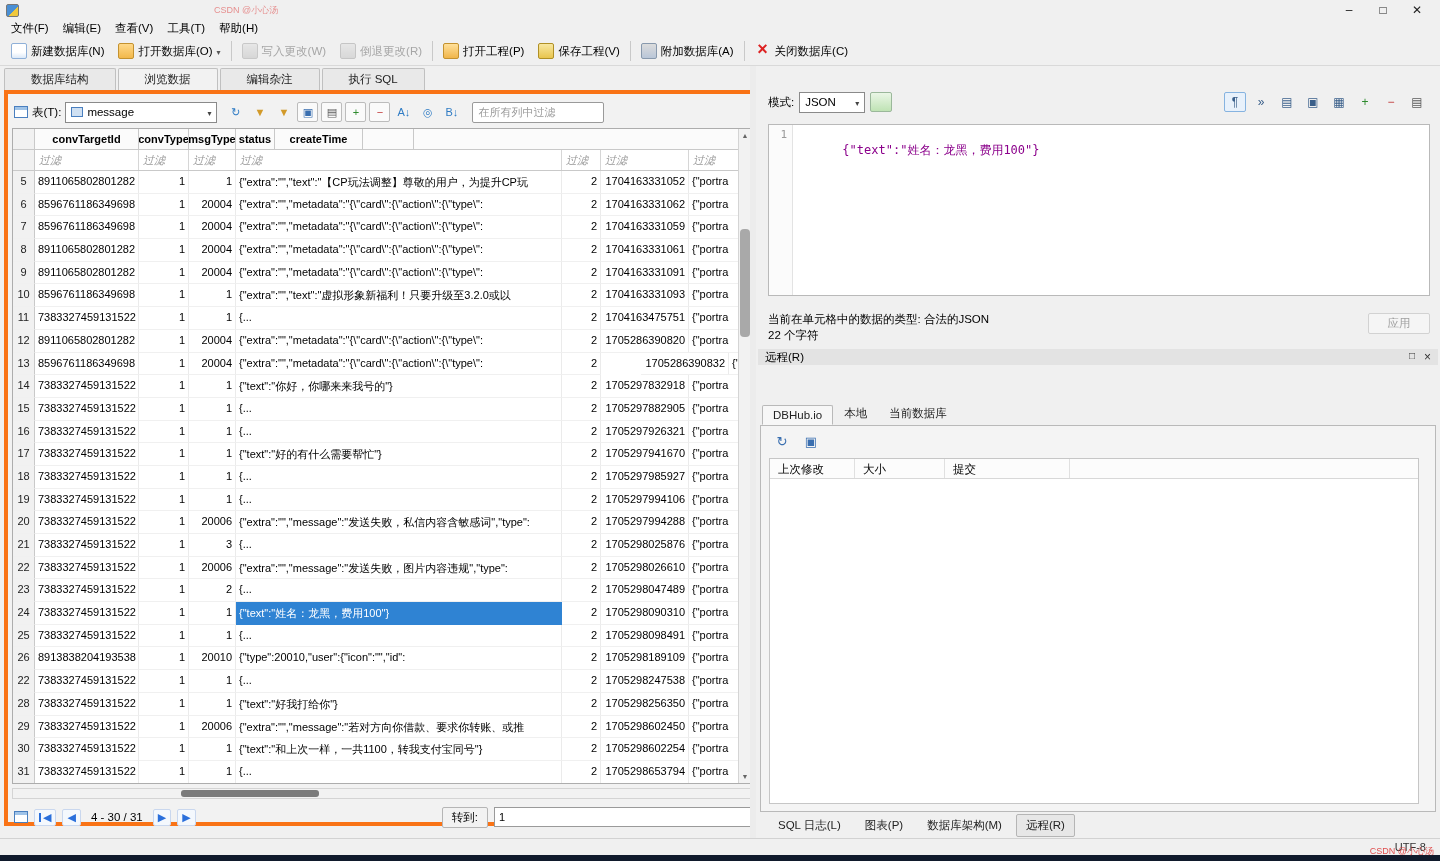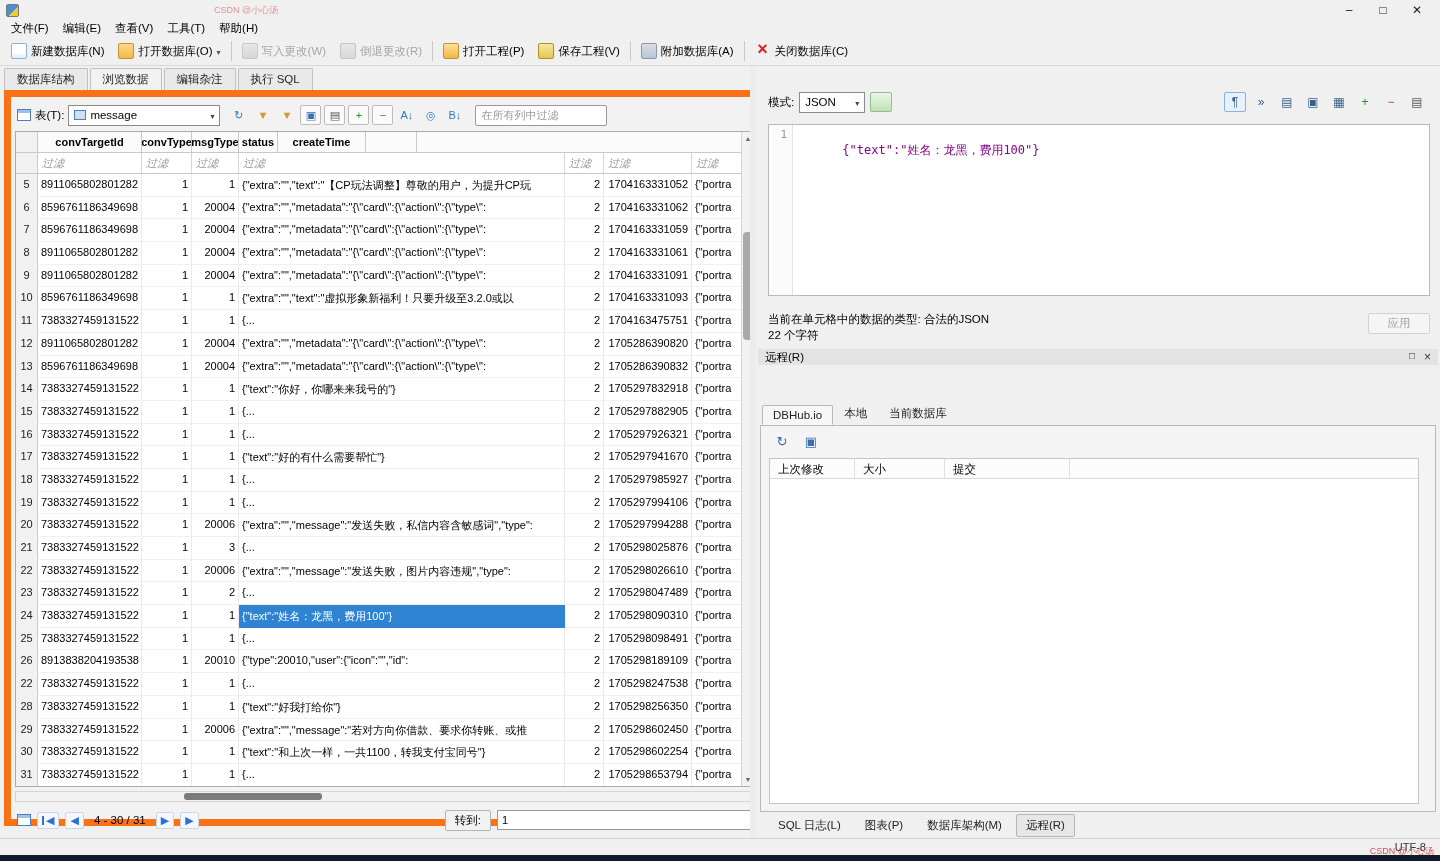--- a/index.html
+++ b/index.html
@@ -31,23 +31,23 @@
 [data-name="revert-changes-icon"]{background:linear-gradient(180deg,#f3d9b0,#e4b86a);border:1px solid #b98f3e;border-radius:2px}
 [data-name="open-project-icon"]{background:linear-gradient(180deg,#ffe09a,#f0b54a);border:1px solid #c4922f;border-radius:2px}
 [data-name="save-project-icon"]{background:linear-gradient(180deg,#f8e7a0,#e8c54e);border:1px solid #b09025;border-radius:2px}
 [data-name="attach-database-icon"]{background:linear-gradient(180deg,#dcdcdc,#b9c6d8);border:1px solid #8899ad;border-radius:2px}
 [data-name="close-database-icon"]{position:relative}
 [data-name="close-database-icon"]::before{content:"×";position:absolute;left:0;top:-4px;width:16px;text-align:center;color:#d22;font-size:18px;font-weight:bold}
 
 
 .left-pane{position:absolute;left:0;top:66px;width:753px;height:760px}
 .main-tabs{position:absolute;left:4px;top:2px;height:22px;display:flex;align-items:flex-end}
-.mtab{padding:3px 12px;font-size:11.5px;background:#e9e9e9;border:1px solid #c0c0c0;border-bottom:none;margin-right:2px;border-radius:2px 2px 0 0;color:#222}
+.mtab{padding:3px 26px;font-size:11.5px;background:#e9e9e9;border:1px solid #c0c0c0;border-bottom:none;margin-right:2px;border-radius:2px 2px 0 0;color:#222}
 .mtab.active{background:#f2f2f2;position:relative;top:1px;padding-bottom:4px}
-.page-frame{position:absolute;left:4px;top:24px;width:838px;height:736px;background:#f2f2f2;border:7px solid #f97316}
+.page-frame{position:absolute;left:4px;top:24px;width:838px;height:736px;background:#f2f2f2;border:4px solid #f97316}
 
 .controls-row{position:absolute;left:6px;top:6px;height:24px;display:flex;align-items:center;gap:4px}
 .mini-table-icon{width:14px;height:12px;background:#fff;border:1px solid #4a7fbf;box-shadow:inset 0 3px 0 #9fc3e8;flex:none}
 .ctl-label{font-size:11.5px;white-space:nowrap}
 .combo{display:flex;align-items:center;gap:4px;background:#fff;border:1px solid #8a8a8a;height:21px;padding:0 5px;font-size:11.5px;white-space:nowrap}
 .combo-arrow{margin-left:auto}
 .combo-arrow::after{content:"▾";font-size:8px;color:#444}
 .combo-icon{width:12px;height:10px;background:#cfe0f2;border:1px solid #4a7fbf;flex:none}
 .table-combo{width:152px}
 .ctl-icons{display:flex;align-items:center;gap:3px;margin-left:4px}
@@ -329,21 +329,21 @@
             <span class="g-cell g-num" data-name="cell-createTime" style="width: 88px;">1705286390820</span>
             <span class="g-cell" data-name="cell-extra" style="width: 51px;">{"portra</span>
           </div>
           <div class="g-row" data-name="table-row">
             <span class="g-cell g-gutter" data-name="row-number">13</span>
             <span class="g-cell" data-name="cell-convTargetId" style="width: 104px;">8596761186349698</span>
             <span class="g-cell g-num" data-name="cell-convType" style="width: 50px;">1</span>
             <span class="g-cell g-num" data-name="cell-msgType" style="width: 47px;">20004</span>
             <span class="g-cell" data-name="cell-content" style="width: 326px;">{"extra":"","metadata":"{\"card\":{\"action\":{\"type\":</span>
             <span class="g-cell g-num" data-name="cell-status" style="width: 39px;">2</span>
-            <span class="g-cell g-num" data-name="cell-createTime" style="width: 88px;">1705286390832</span>
+            <span class="g-cell g-num" data-name="cell-createTime" style="width: 88px; margin-left: 40px;">1705286390832</span>
             <span class="g-cell" data-name="cell-extra" style="width: 51px;">{"portra</span>
           </div>
           <div class="g-row" data-name="table-row">
             <span class="g-cell g-gutter" data-name="row-number">14</span>
             <span class="g-cell" data-name="cell-convTargetId" style="width: 104px;">7383327459131522</span>
             <span class="g-cell g-num" data-name="cell-convType" style="width: 50px;">1</span>
             <span class="g-cell g-num" data-name="cell-msgType" style="width: 47px;">1</span>
             <span class="g-cell" data-name="cell-content" style="width: 326px;">{"text":"你好，你哪来来我号的"}</span>
             <span class="g-cell g-num" data-name="cell-status" style="width: 39px;">2</span>
             <span class="g-cell g-num" data-name="cell-createTime" style="width: 88px;">1705297832918</span>

